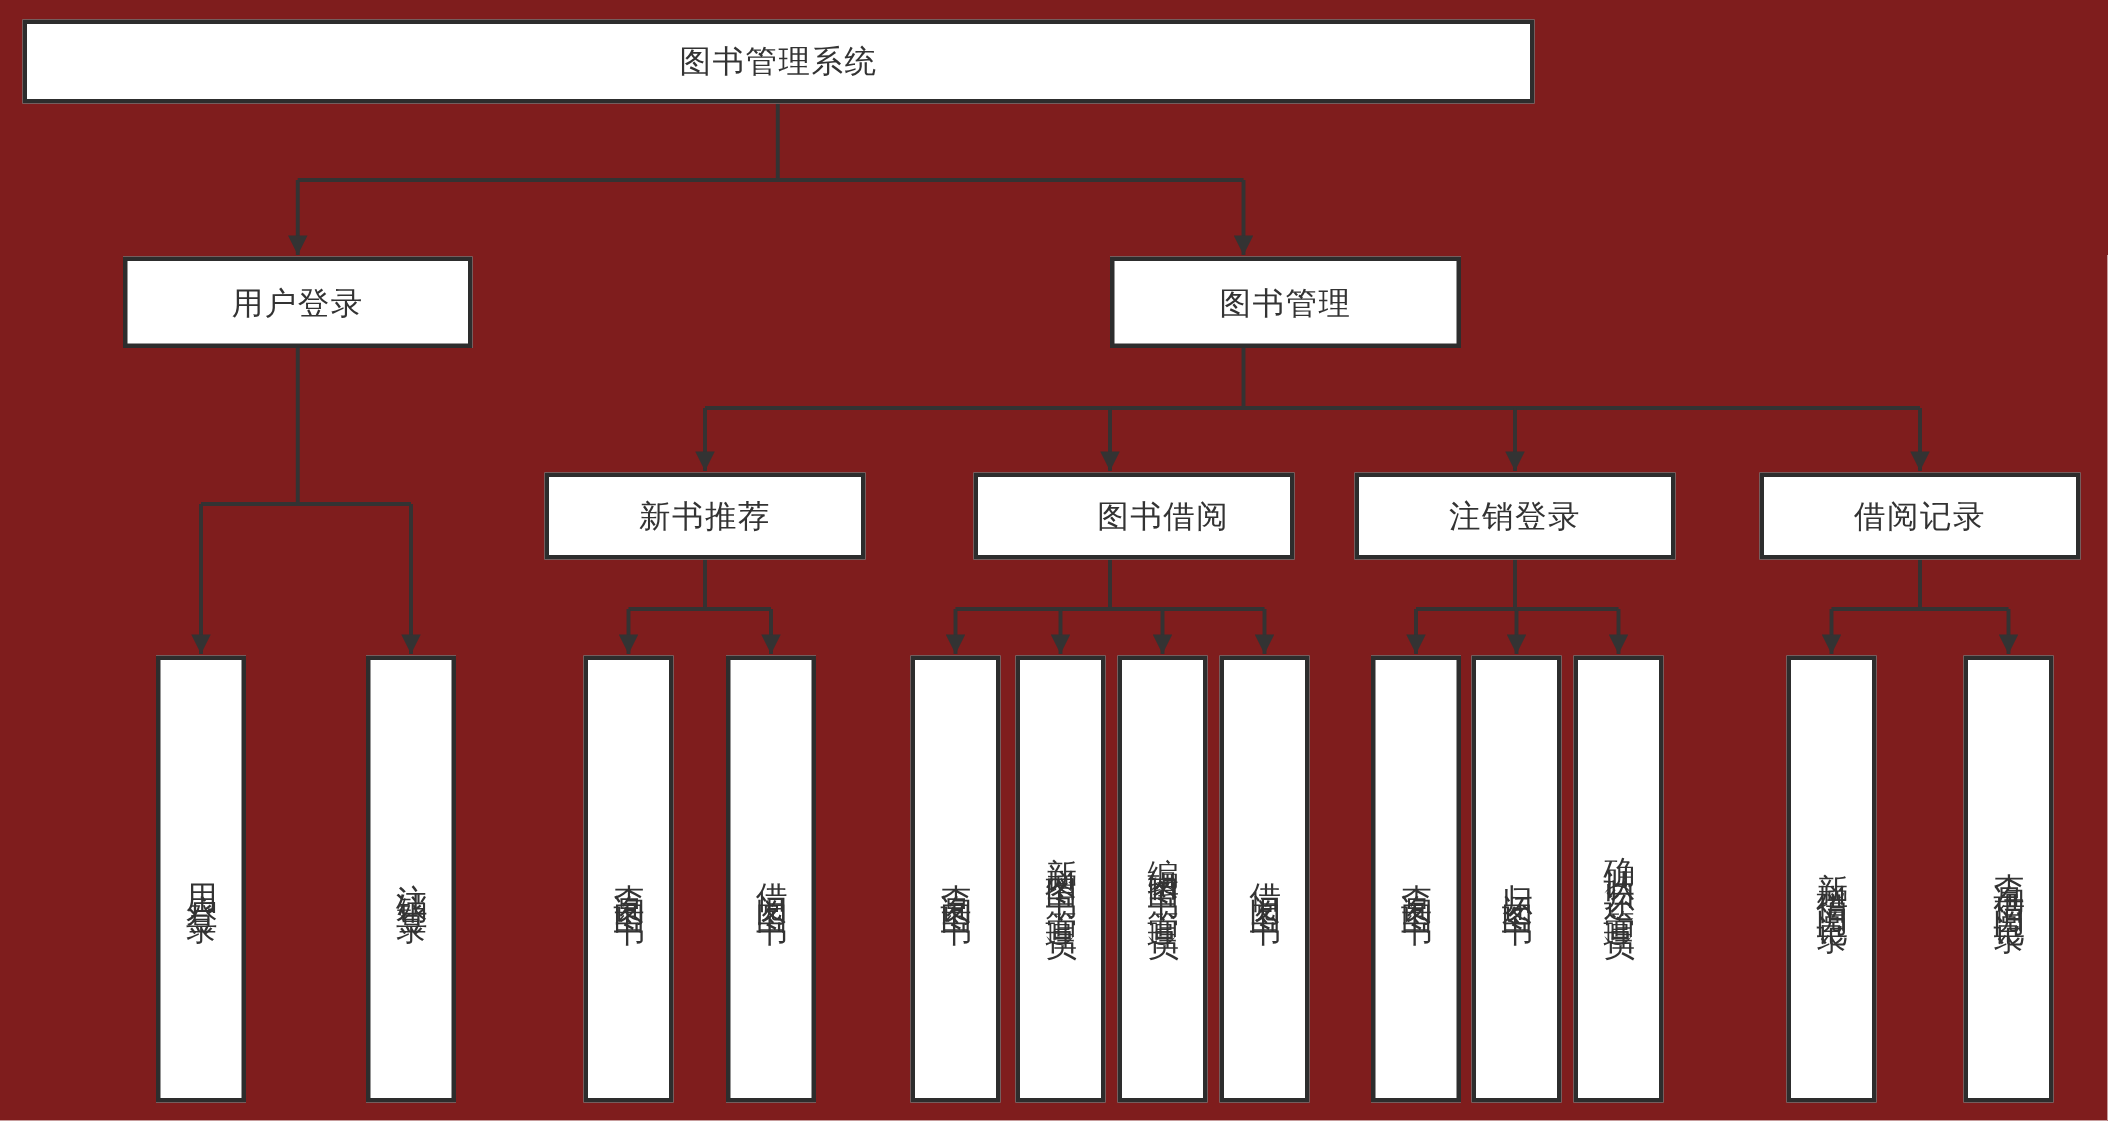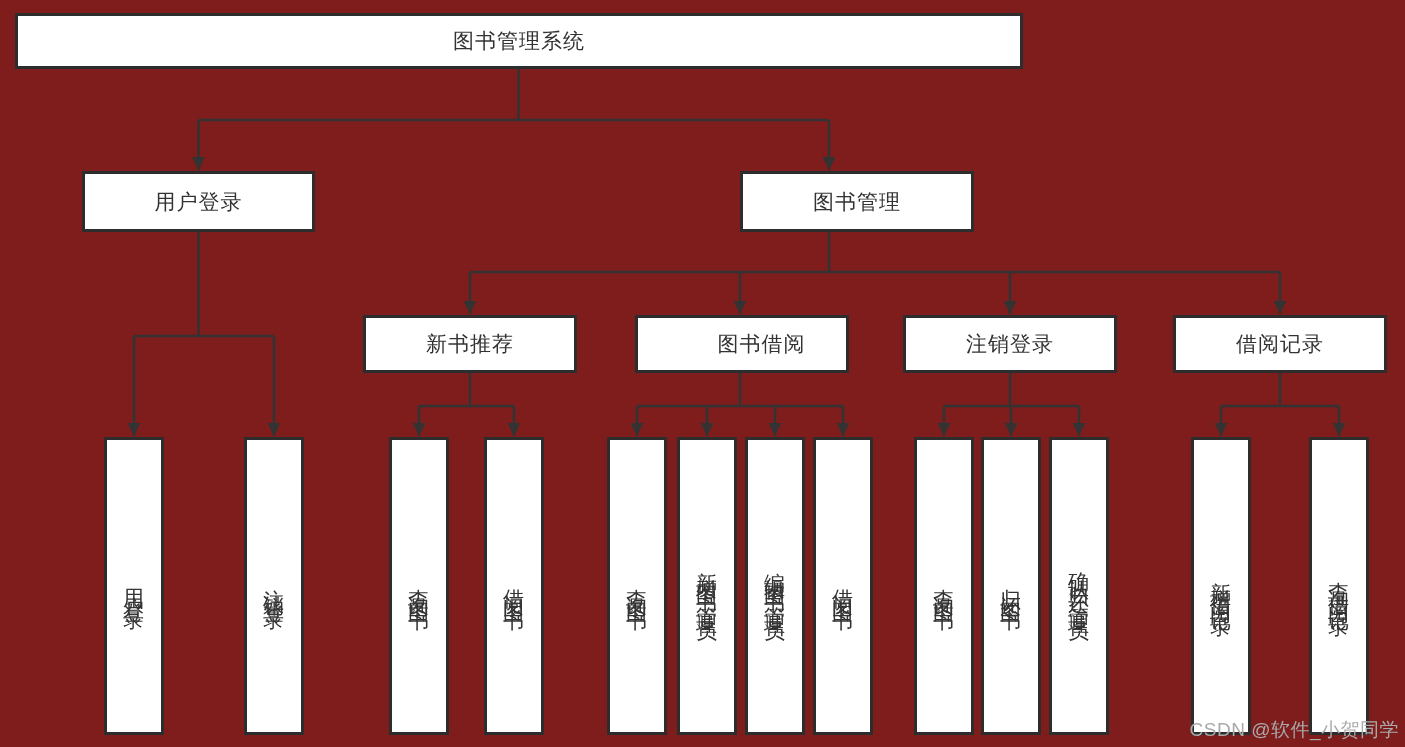--- a/index.html
+++ b/index.html
@@ -50,21 +50,21 @@
     letter-spacing: 7px;
     line-height: 1;
     overflow: hidden;
   }
   .root    { left: 15px;  top: 13px;  width: 1008px; height: 56px; }
   .lvl2    { height: 61px; top: 171px; }
   .b-login { left: 82px;  width: 233px; }
   .b-mgmt  { left: 740px; width: 234px; }
   .lvl3    { height: 58px; top: 315px; width: 214px; }
   .b-new   { left: 363px; }
-  .b-borrow{ left: 635px; padding-left: 39px; }
+  .b-borrow{ left: 649px; padding-left: 39px; }
   .b-cur   { left: 903px; }
   .b-rec   { left: 1173px; }
   .leaf    { top: 437px; width: 60px; height: 298px; }
   .lf-1a { left: 104px; }  .lf-1b { left: 244px; }
   .lf-2a { left: 389px; }  .lf-2b { left: 484px; }
   .lf-3a { left: 607px; }  .lf-3b { left: 677px; }  .lf-3c { left: 745px; }  .lf-3d { left: 813px; }
   .lf-4a { left: 914px; }  .lf-4b { left: 981px; }  .lf-4c { left: 1049px; }
   .lf-5a { left: 1191px; } .lf-5b { left: 1309px; }
 
   .watermark {
@@ -151,14 +151,13 @@
   <div class="node v leaf lf-3c">编辑图书（管理员）</div>
   <div class="node v leaf lf-3d">借阅图书</div>
 
   <div class="node v leaf lf-4a">查询图书</div>
   <div class="node v leaf lf-4b">归还图书</div>
   <div class="node v leaf lf-4c">确认归还（管理员）</div>
 
   <div class="node v leaf lf-5a">新增借阅记录</div>
   <div class="node v leaf lf-5b">查询借阅记录</div>
 
-  <div class="watermark">CSDN @软件_小贺同学</div>
 </div>
 
 </body></html>

